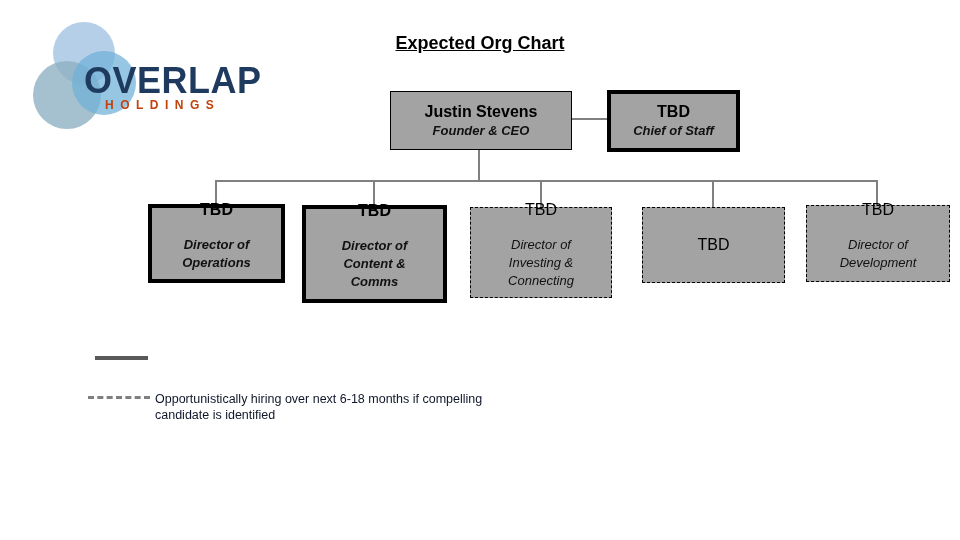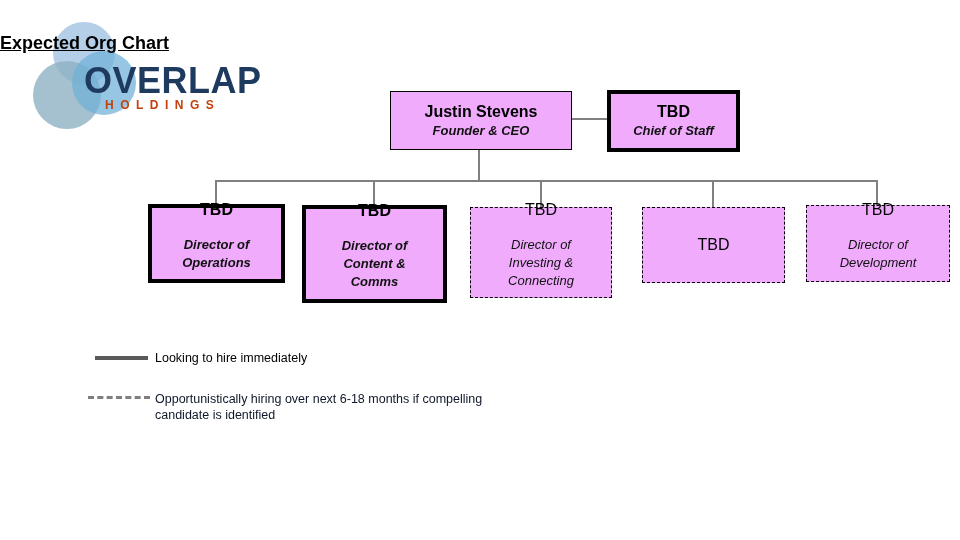--- a/index.html
+++ b/index.html
@@ -24,29 +24,29 @@
   }
   .logo-sub {
     position: absolute; left: 105px; top: 98px;
     font-size: 12px; font-weight: bold; letter-spacing: 6.5px;
     color: #c2410c; z-index: 3;
   }
 
   
   .page-title {
     position: absolute; left: 0; top: 33px; width: 960px;
-    text-align: left;
+    text-align: center;
     font-size: 18px; font-weight: bold;
     text-decoration: underline;
     color: #000;
   }
 
   
   .org-box {
-    position: absolute; background: #f0abfc;
+    position: absolute; background: #a3a3a3;
     display: flex; flex-direction: column;
     align-items: center; justify-content: center;
     text-align: center; box-sizing: border-box;
     z-index: 2;
   }
   .org-box .name  { font-size: 16px; line-height: 20px; color: #000; }
   .org-box .role  { font-size: 13px; line-height: 18px; font-style: italic; color: #111; }
   .org-box.bold .name { font-weight: bold; }
   .org-box.bold .role { font-weight: bold; }
   .border-thin   { border: 1.5px solid #000; }
@@ -144,17 +144,16 @@
   <div class="org-box border-dashed box-r3">
     <div class="name">TBD</div>
   </div>
 
   <div class="org-box border-dashed box-r4">
     <div class="name">TBD</div>
     <div class="role narrow">Director of Development</div>
   </div>
 
   <div class="legend-line-solid"></div>
-  <div class="legend-label-1">Looking to hire immediately</div>
   <div class="legend-line-dashed"></div>
   <div class="legend-label-2">Opportunistically hiring over next 6-18 months if compelling candidate is identified</div>
 
 </div>
 
 </body></html>

